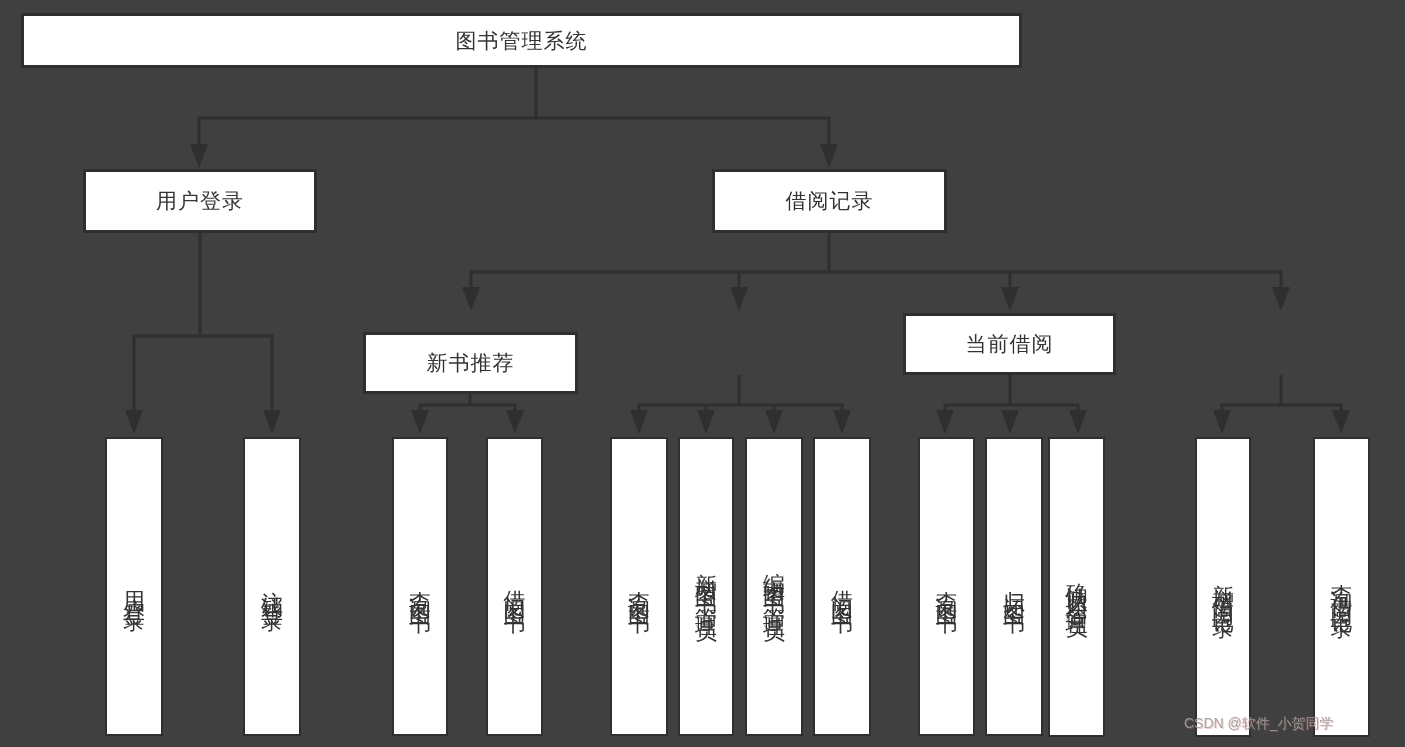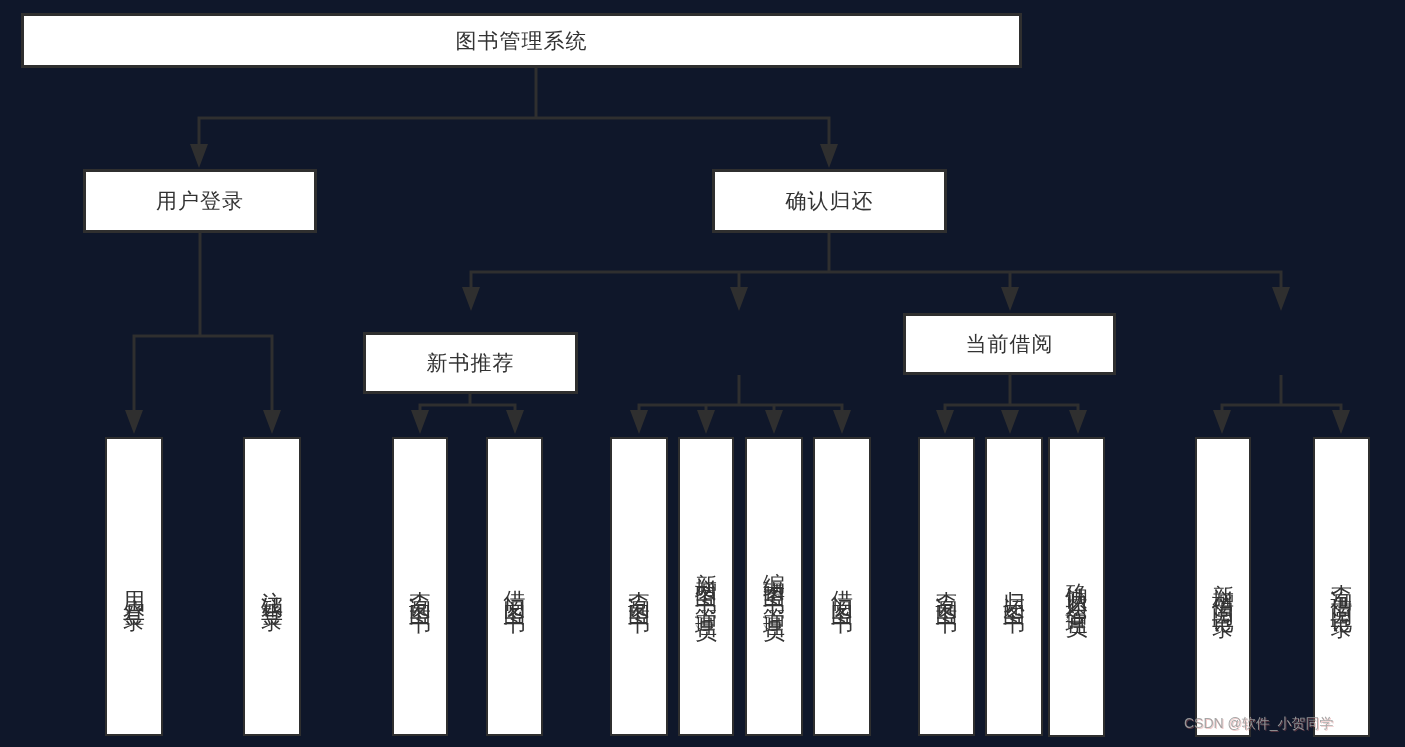--- a/index.html
+++ b/index.html
@@ -5,21 +5,21 @@
   html, body {
     margin: 0;
     padding: 0;
     background: #ffffff;
     font-family: "Liberation Sans", "DejaVu Sans", sans-serif;
   }
   #stage {
     position: relative;
     width: 1405px;
     height: 747px;
-    background: #0f172a;
+    background: #404040;
     overflow: hidden;
   }
   #connectors {
     position: absolute;
     left: 0; top: 0;
     width: 1405px;
     height: 747px;
   }
   .node {
     position: absolute;
@@ -121,21 +121,21 @@
   </svg>
 
   <div class="node h" style="left:21px; top:13px; width:1001px; height:55px;">
     <span class="lbl">图书管理系统</span>
   </div>
 
   <div class="node h" style="left:83px; top:169px; width:234px; height:64px;">
     <span class="lbl">用户登录</span>
   </div>
   <div class="node h" style="left:712px; top:169px; width:235px; height:64px;">
-    <span class="lbl">确认归还</span>
+    <span class="lbl">借阅记录</span>
   </div>
 
   <div class="node h" style="left:363px; top:313px; width:215px; height:62px;margin-top:19px;">
     <span class="lbl">新书推荐</span>
   </div>
   <div class="node h" style="left:903px; top:313px; width:213px; height:62px;">
     <span class="lbl">当前借阅</span>
   </div>
 
   <div class="node leaf" style="left:105px; top:437px; width:58px; height:299px;">

